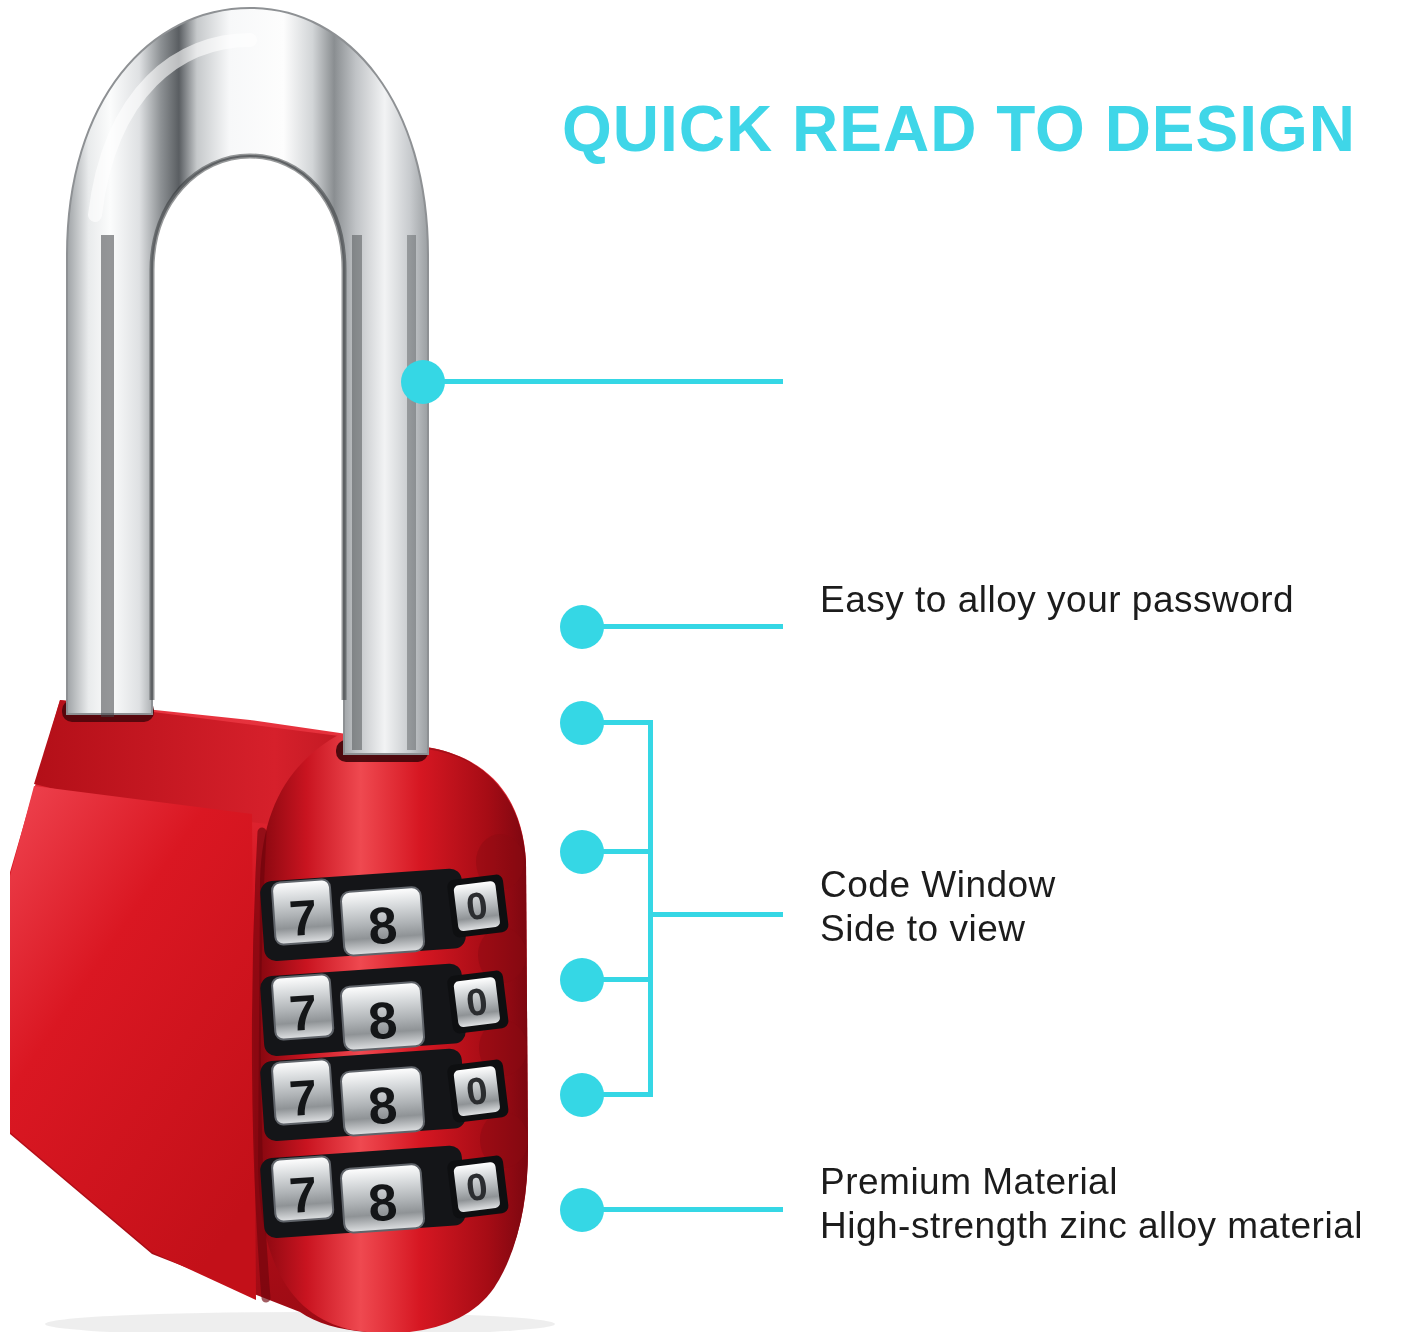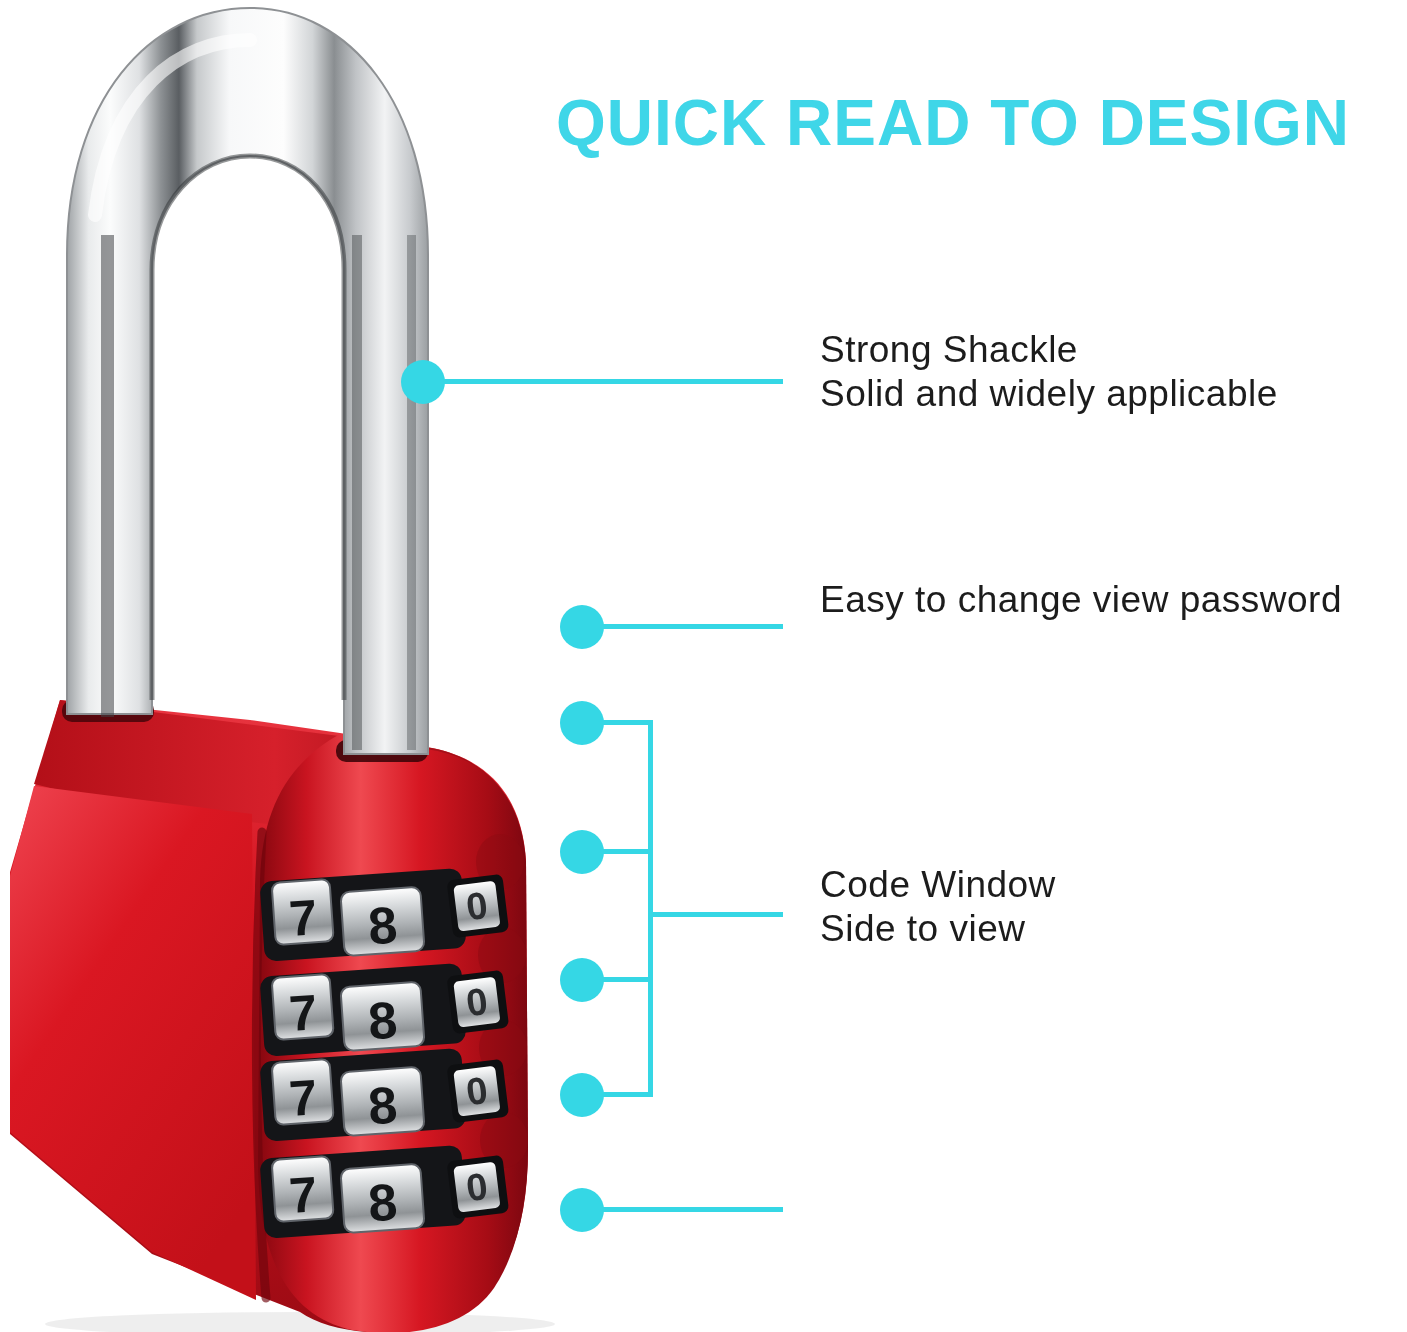--- a/index.html
+++ b/index.html
@@ -1,21 +1,21 @@
 <!DOCTYPE html>
 <html><head>
 <meta charset="utf-8">
 <style>
   html,body{margin:0;padding:0;background:#ffffff;}
   .stage{
     position:relative;width:1407px;height:1332px;overflow:hidden;
     background:#ffffff;font-family:"Liberation Sans", sans-serif;
   }
   .title{
-    position:absolute;left:556px;top:86px;margin:0;
+    position:absolute;left:556px;top:86px;margin:6px;
     font-size:64px;font-weight:bold;letter-spacing:1px;
     color:#3fd6e8;white-space:nowrap;
   }
   .callout{position:absolute;color:#1c1c1c;}
   .c-head{font-size:37px;line-height:44px;letter-spacing:.5px;white-space:nowrap;}
   .c-desc{font-size:37px;line-height:44px;letter-spacing:.5px;white-space:nowrap;}
   .dot{
     position:absolute;width:44px;height:44px;border-radius:50%;
     background:#35d7e5;
   }
@@ -190,28 +190,28 @@
   <div class="hline" style="left:582px;top:720px;width:71px;"></div>
   <div class="hline" style="left:582px;top:849px;width:71px;"></div>
   <div class="hline" style="left:582px;top:977px;width:71px;"></div>
   <div class="hline" style="left:582px;top:1092px;width:71px;"></div>
   <div class="vline" style="left:648px;top:720px;height:377px;"></div>
   <div class="hline" style="left:651px;top:912px;width:132px;"></div>
 
   <div class="dot" style="left:560px;top:1188px;"></div>
   <div class="hline" style="left:582px;top:1207px;width:201px;"></div>
 
-  <div class="callout" style="left:820px;top:328px;">
-    <div class="c-head">Strong Shackle</div>
-    <div class="c-desc">Solid and widely applicable</div>
-  </div>
 
   <div class="callout" style="left:820px;top:578px;">
-    <div class="c-desc">Easy to change view password</div>
+    <div class="c-desc">Easy to alloy your password</div>
   </div>
 
   <div class="callout" style="left:820px;top:863px;">
     <div class="c-head">Code Window</div>
     <div class="c-desc">Side to view</div>
   </div>
 
+  <div class="callout" style="left:820px;top:1160px;">
+    <div class="c-head">Premium Material</div>
+    <div class="c-desc">High-strength zinc alloy material</div>
+  </div>
 
 </div>
 
 </body></html>

